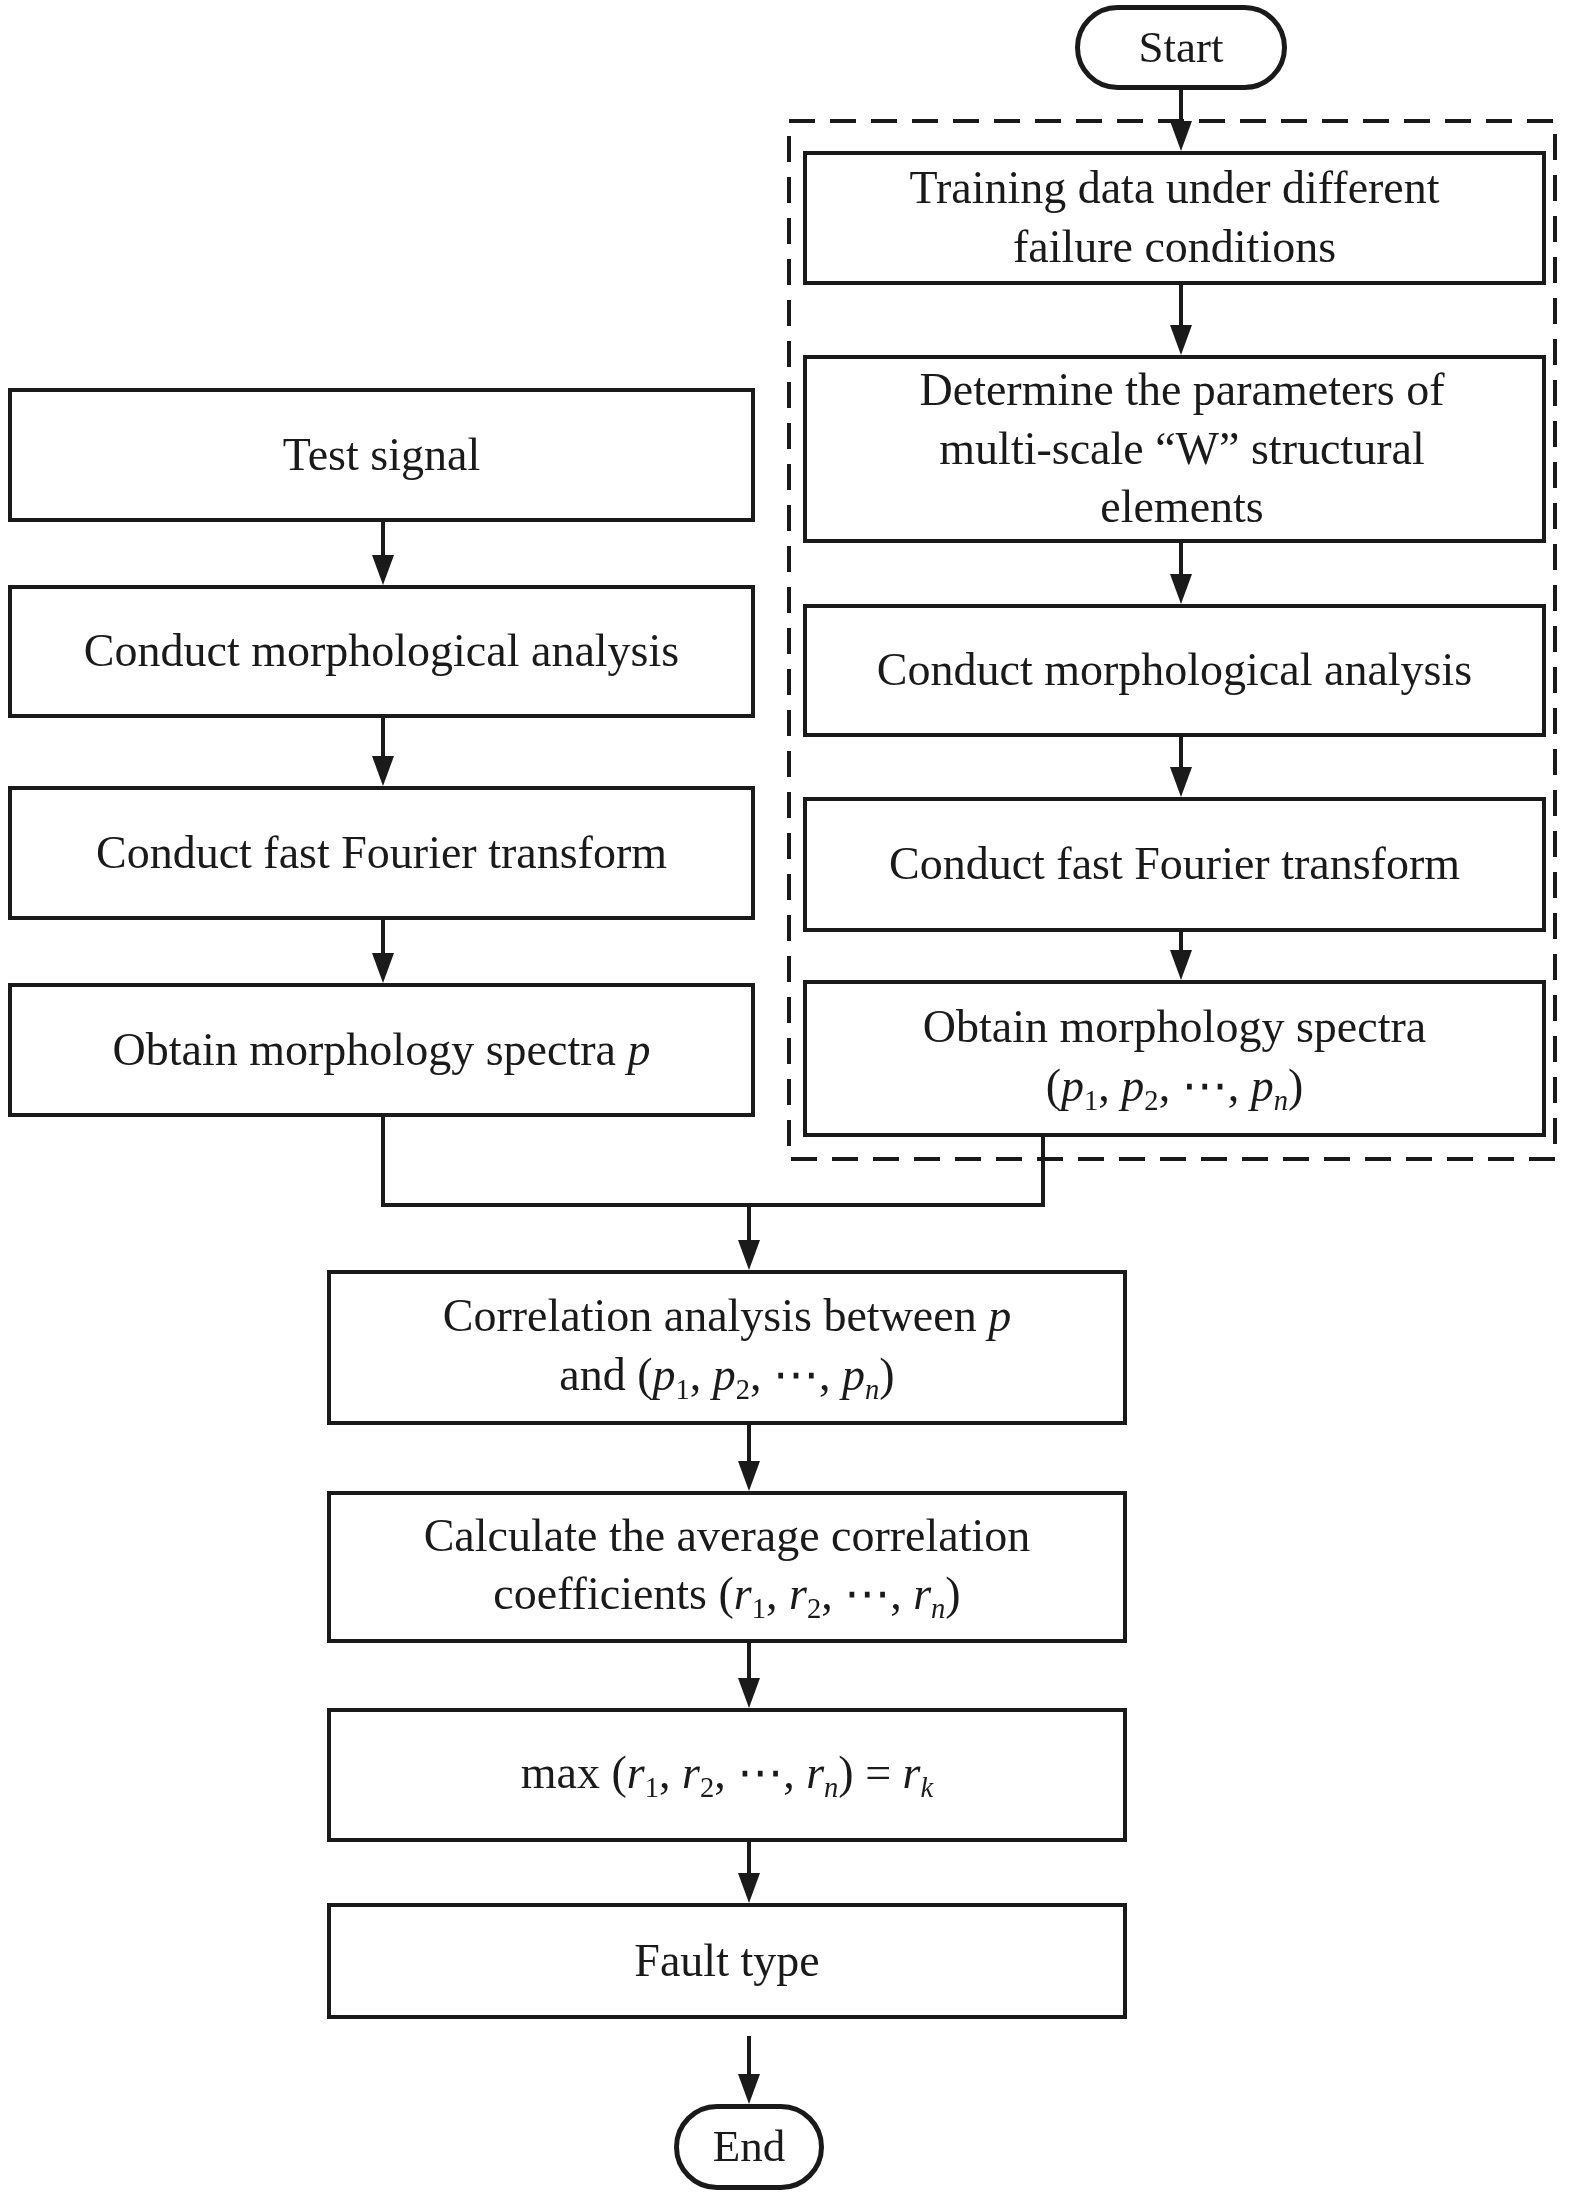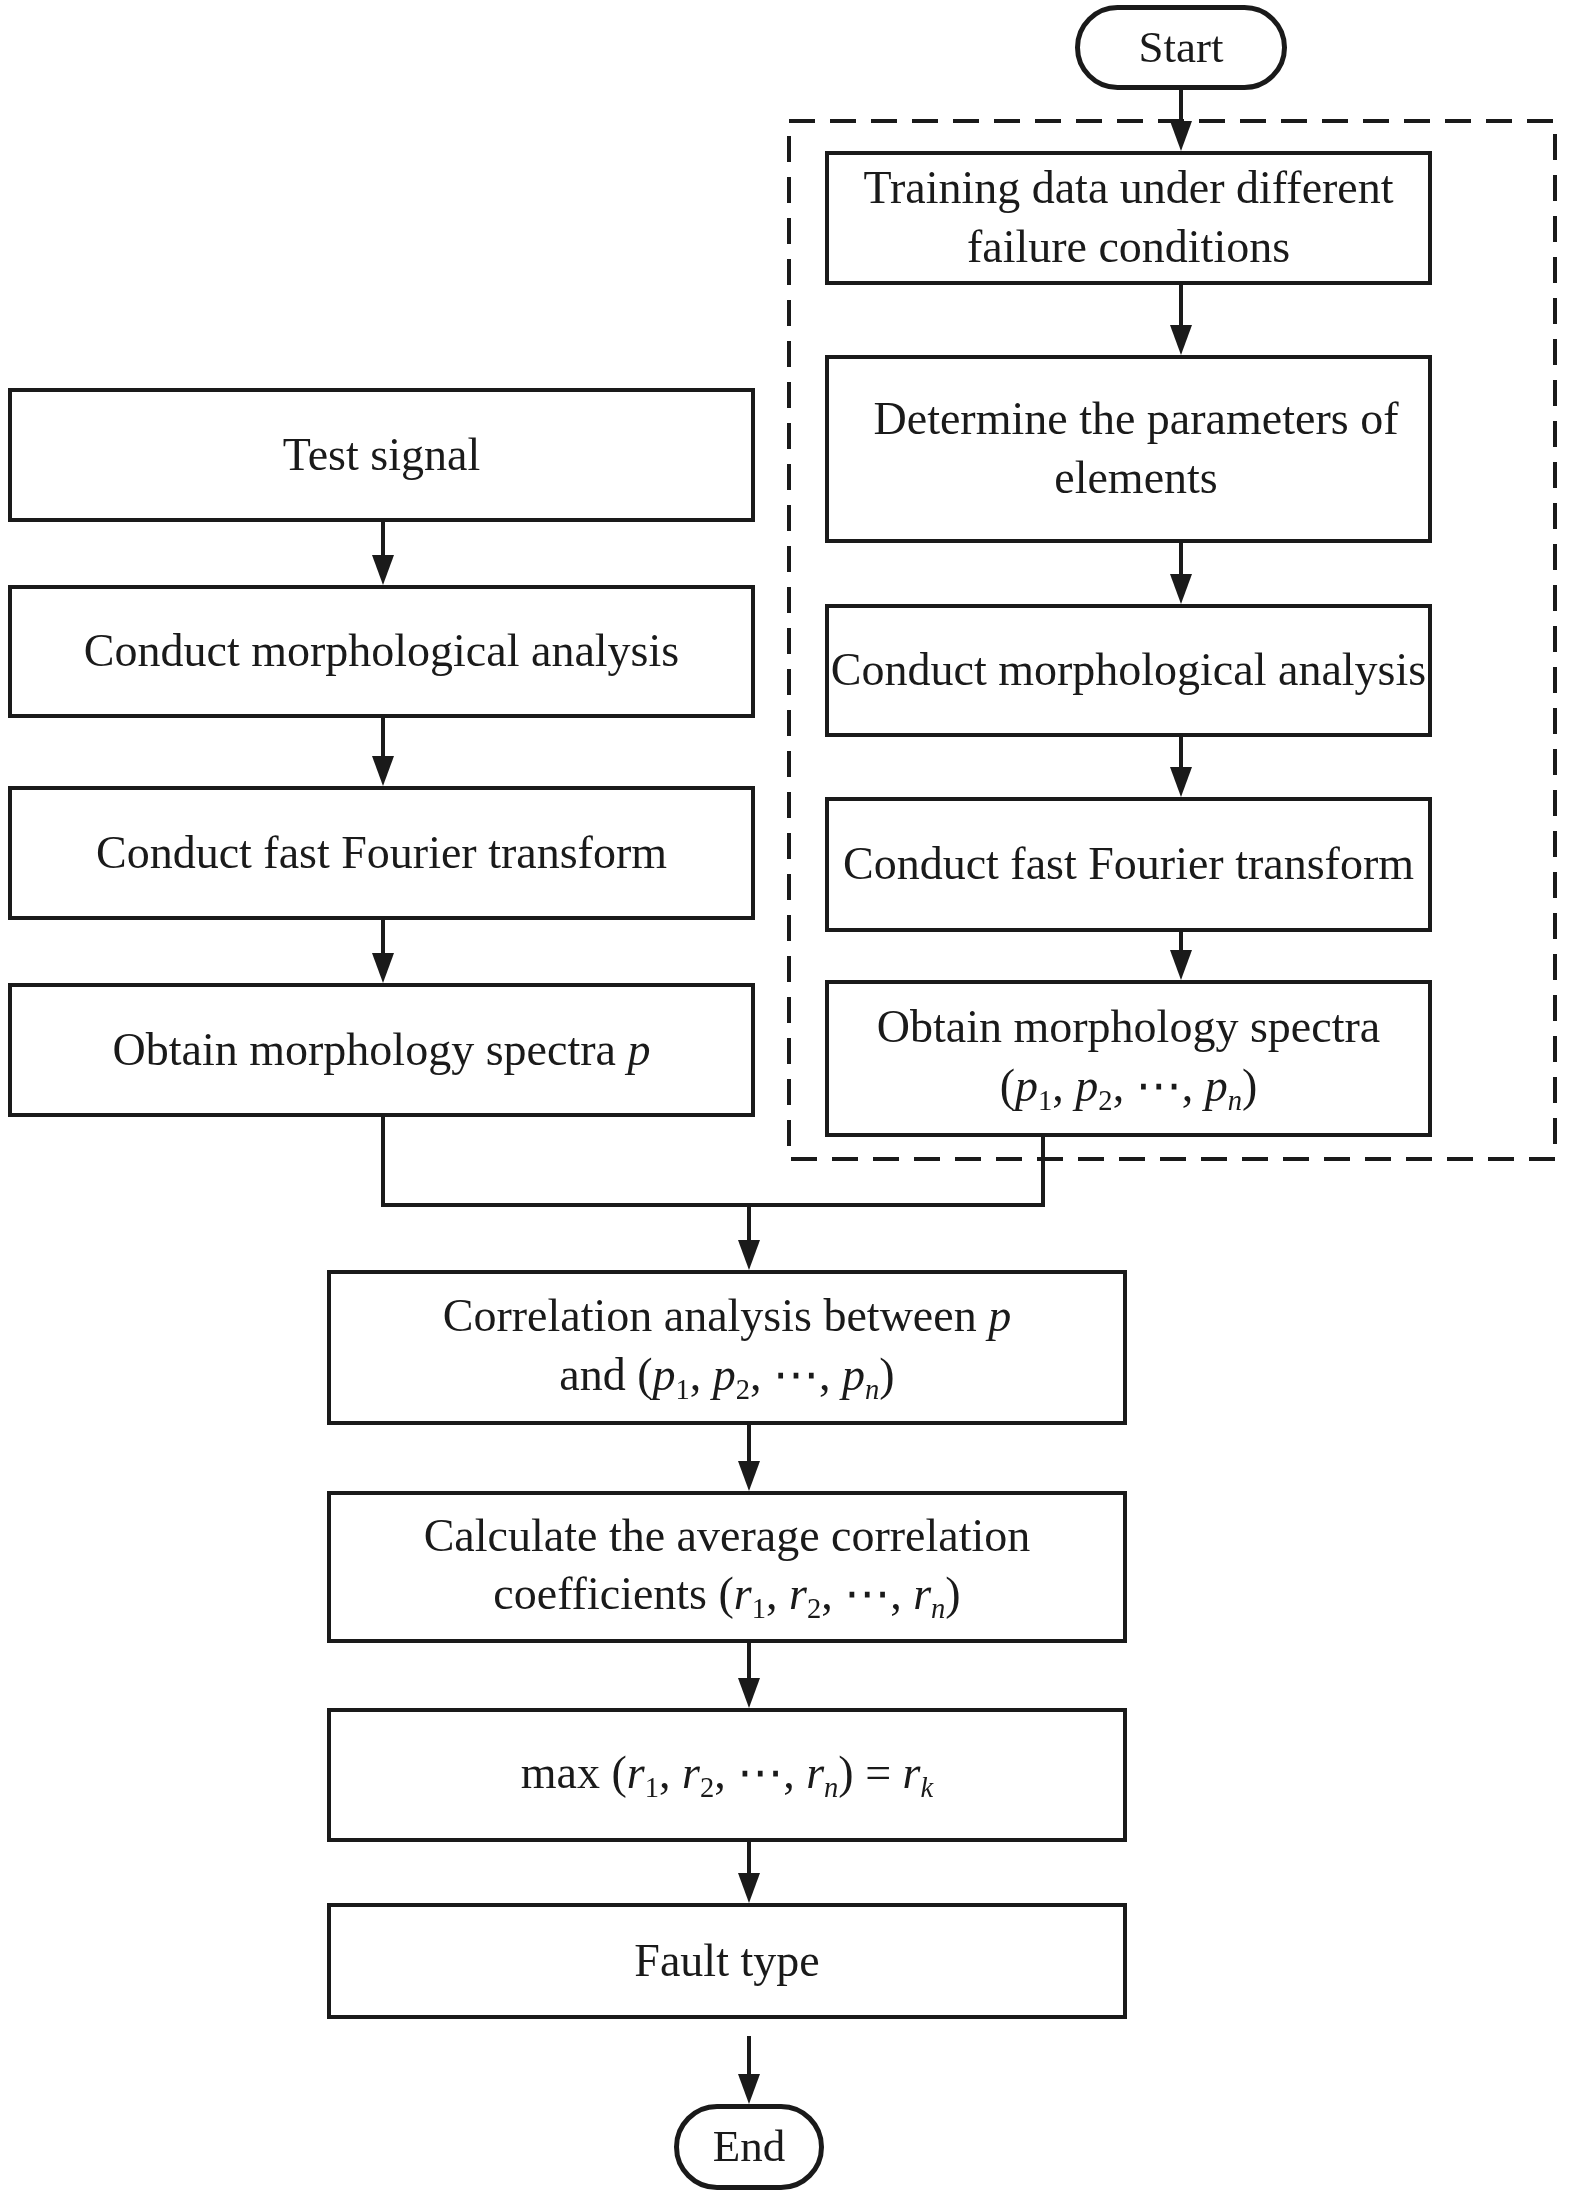--- a/index.html
+++ b/index.html
@@ -37,21 +37,21 @@
     border-radius: 48px;
     border-width: 5px;
     font-size: 45px;
     z-index: 2;
   }
   .it { font-style: italic; }
   .sub { font-size: 0.62em; vertical-align: -0.30em; }
   
   .lbox { left: 8px; width: 747px; }
   
-  .rbox { left: 825px; width: 607px; align-items: center; }
+  .rbox { left: 803px; width: 743px; align-items: center; }
   
   .mbox { left: 327px; width: 800px; }
 </style>
 </head>
 <body>
 
 <div id="canvas">
 
   <svg id="connector-layer" viewBox="0 0 1575 2195" xmlns="http://www.w3.org/2000/svg" fill="none" stroke="#1a1a1a" stroke-width="4">
 
@@ -131,20 +131,21 @@
       <div><span>Obtain morphology spectra </span><span class="it">p</span></div>
     </div>
 
   <div class="box rbox" style="top:151px; height:134px;">
       <div><span>Training data under different</span></div>
       <div><span>failure conditions</span></div>
     </div>
 
   <div class="box rbox" style="top:355px; height:188px;padding-left:15px;">
       <div><span>Determine the parameters of</span></div>
+      <div><span>multi-scale “W” structural</span></div>
       <div><span>elements</span></div>
     </div>
 
   <div class="box rbox" style="top:604px; height:133px;">Conduct morphological analysis</div>
 
   <div class="box rbox" style="top:797px; height:135px;">Conduct fast Fourier transform</div>
 
   <div class="box rbox" style="top:980px; height:157px;">
       <div><span>Obtain morphology spectra</span></div>
       <div><span>(</span><span class="it">p</span><span class="sub">1</span><span>, </span><span class="it">p</span><span class="sub">2</span><span>, ⋯, </span><span class="it">p</span><span class="it sub">n</span><span>)</span></div>

